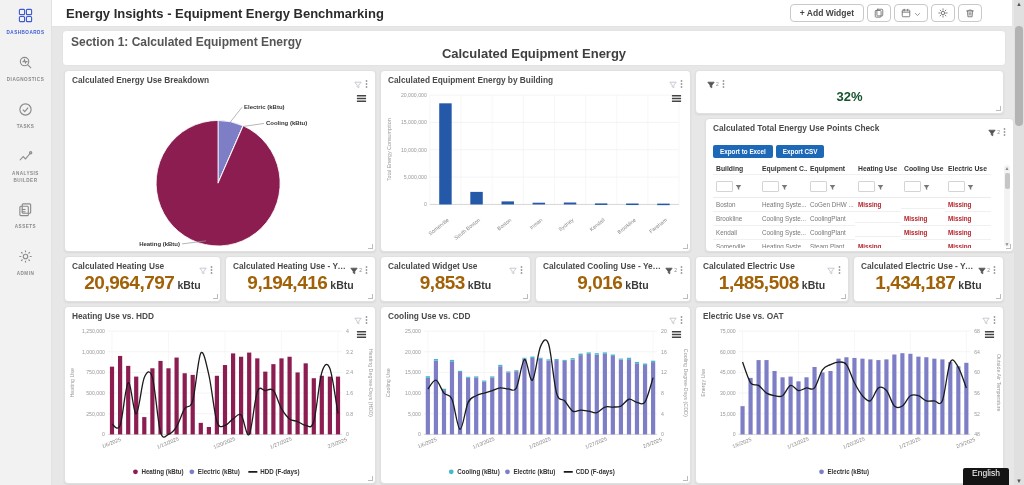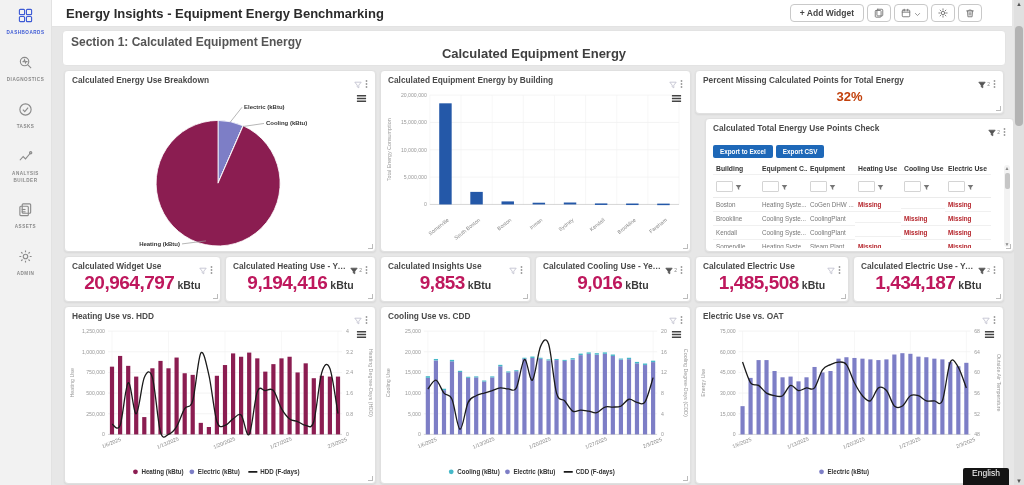--- a/index.html
+++ b/index.html
@@ -38,39 +38,39 @@
   .w-icons{display:flex;align-items:center;gap:3px;margin-left:4px;}
   .w-funnel svg{width:8px;height:8px;fill:none;stroke:#bcbccb;stroke-width:1;}
   .w-funnel.active svg{fill:#555;stroke:#555;}
   .w-badge{font-size:5px;color:#888;margin-left:-2px;}
   .w-kebab svg{width:3px;height:10px;fill:#999;}
   .w-menu{position:absolute;top:18px;right:8px;z-index:2;}
   .w-menu svg{width:11px;height:9px;stroke:#444;stroke-width:1.5;}
   .chart-mount{position:absolute;left:1px;right:1px;top:14px;bottom:0;}
   .chart-mount svg{display:block;width:100%;height:100%;}
   
-  .big-red{position:absolute;left:0;right:0;top:18px;text-align:center;font-size:13px;font-weight:800;color:#c2410c;}
+  .big-red{position:absolute;left:0;right:0;top:18px;text-align:center;font-size:13px;font-weight:800;color:#14532d;}
   
   .tbl-toolbar{display:flex;gap:3px;padding:3px 7px 3px;}
   .tbl-btn{background:#1E68B8;color:#fff;border:none;border-radius:2px;font-size:6.3px;font-weight:bold;
            padding:3px 7px;font-family:inherit;cursor:pointer;}
   #tbl{position:absolute;left:7px;right:14px;top:44px;bottom:3px;overflow:hidden;}
   .trow{display:grid;grid-template-columns:46px 48px 48px 46px 44px 46px;align-items:center;}
   .trow.head .tcell{font-size:6.8px;font-weight:bold;color:#333;padding:2px 3px;}
   .tcell{font-size:6.3px;color:#777;padding:3px 3px;white-space:nowrap;overflow:hidden;border-bottom:1px solid #f0f0f0;}
   .tcell.miss{color:#B5232A;font-weight:bold;}
   .fcell{display:flex;align-items:center;gap:2px;padding:2px 3px;border-bottom:1px solid #ebebeb;}
   .fbox{width:15px;height:9px;border:1px solid #d4d4d4;border-radius:1px;background:#fff;}
   .fcell svg{width:7px;height:7px;fill:#777;stroke:none;}
   .tbl-scroll{position:absolute;right:3px;top:46px;bottom:4px;width:6px;background:#f3f3f3;border-radius:3px;}
   .tbl-scroll .thumb{position:absolute;top:8px;left:0.5px;width:5px;height:16px;background:#c6c6c6;border-radius:2px;}
   .tbl-scroll .ar{position:absolute;left:0;width:6px;font-size:5px;color:#888;text-align:center;line-height:6px;}
   
   .kpi-value-row{position:absolute;left:0;right:0;top:15px;text-align:center;}
-  .kpi-num{font-size:19px;font-weight:800;color:#be185d;letter-spacing:-0.5px;}
+  .kpi-num{font-size:19px;font-weight:800;color:#a16207;letter-spacing:-0.5px;}
   .kpi-unit{font-size:10.5px;font-weight:bold;color:#3c3c3c;margin-left:3px;}
   
   .lang-pill{position:absolute;right:15px;bottom:0;height:17px;background:#141414;color:#fff;display:flex;
              align-items:center;gap:8px;padding:0 9px;font-size:8.5px;z-index:9;cursor:pointer;border-radius:2px 2px 0 0;flex-direction:column;}
   .lang-pill .chev{font-size:9px;color:#eee;}
   
   .scrollbar-v{position:absolute;right:0;top:0;width:10px;height:485px;background:#e0e0e0;z-index:8;}
   .sb-thumb{position:absolute;left:1px;top:26px;width:8px;height:100px;background:#b3b3b3;border-radius:4px;}
   .sb-up,.sb-down{position:absolute;left:0;width:10px;text-align:center;font-size:6px;color:#555;}
   .sb-up{top:1px;} .sb-down{bottom:1px;}
@@ -259,21 +259,20 @@
           <text x="9" y="64" font-size="5.3" fill="#999" text-anchor="middle" font-family="Liberation Sans, sans-serif" transform="rotate(-90 9 64)">Total Energy Consumption</text>
         </svg>
       </div>
   <div class="w-menu"><svg viewBox="0 0 12 9" fill="none">
           <path d="M1 1.5h10M1 4.5h10M1 7.5h10"></path>
         </svg></div>
     </div>
 
   <div class="widget" id="w-missing" style="left:695px;top:70px;width:309px;height:44px;">
       <div class="w-head">
-        <div class="w-title">Percent Missing Calculated Points for Total Energy</div>
         <div class="w-icons">
           <span class="w-funnel active"><svg viewBox="0 0 10 10">
               <path d="M1 1.5h8L6 5.2V8.5L4 7.3V5.2Z"></path>
             </svg></span>
           <span class="w-badge">2</span>
           <span class="w-kebab"><svg viewBox="0 0 4 12">
               <circle cx="2" cy="2" r="1.2"></circle>
               <circle cx="2" cy="6" r="1.2"></circle>
               <circle cx="2" cy="10" r="1.2"></circle>
             </svg></span>
@@ -384,21 +383,21 @@
     <div class="tbl-scroll">
       <span class="ar" style="top:0;">▲</span>
       <span class="thumb"></span>
       <span class="ar" style="bottom:0;">▼</span>
     </div>
   </div>
 
   <div id="kpi-row">
       <div class="widget" style="left: 64px; top: 256px; width: 157px; height: 46px;">
         <div class="w-head">
-          <div class="w-title">Calculated Widget Use</div>
+          <div class="w-title">Calculated Heating Use</div>
           <div class="w-icons">
             <span class="w-funnel"><svg viewBox="0 0 10 10">
                 <path d="M1 1.5h8L6 5.2V8.5L4 7.3V5.2Z"></path>
               </svg></span>
             <span class="w-kebab"><svg viewBox="0 0 4 12">
                 <circle cx="2" cy="2" r="1.2"></circle>
                 <circle cx="2" cy="6" r="1.2"></circle>
                 <circle cx="2" cy="10" r="1.2"></circle>
               </svg></span>
           </div>
@@ -417,21 +416,21 @@
                 <circle cx="2" cy="2" r="1.2"></circle>
                 <circle cx="2" cy="6" r="1.2"></circle>
                 <circle cx="2" cy="10" r="1.2"></circle>
               </svg></span>
           </div>
         </div>
         <div class="kpi-value-row"><span class="kpi-num">9,194,416</span><span class="kpi-unit">kBtu</span></div>
       </div>
       <div class="widget" style="left: 380px; top: 256px; width: 151px; height: 46px;">
         <div class="w-head">
-          <div class="w-title">Calculated Insights Use</div>
+          <div class="w-title">Calculated Widget Use</div>
           <div class="w-icons">
             <span class="w-funnel"><svg viewBox="0 0 10 10">
                 <path d="M1 1.5h8L6 5.2V8.5L4 7.3V5.2Z"></path>
               </svg></span>
             <span class="w-kebab"><svg viewBox="0 0 4 12">
                 <circle cx="2" cy="2" r="1.2"></circle>
                 <circle cx="2" cy="6" r="1.2"></circle>
                 <circle cx="2" cy="10" r="1.2"></circle>
               </svg></span>
           </div>

